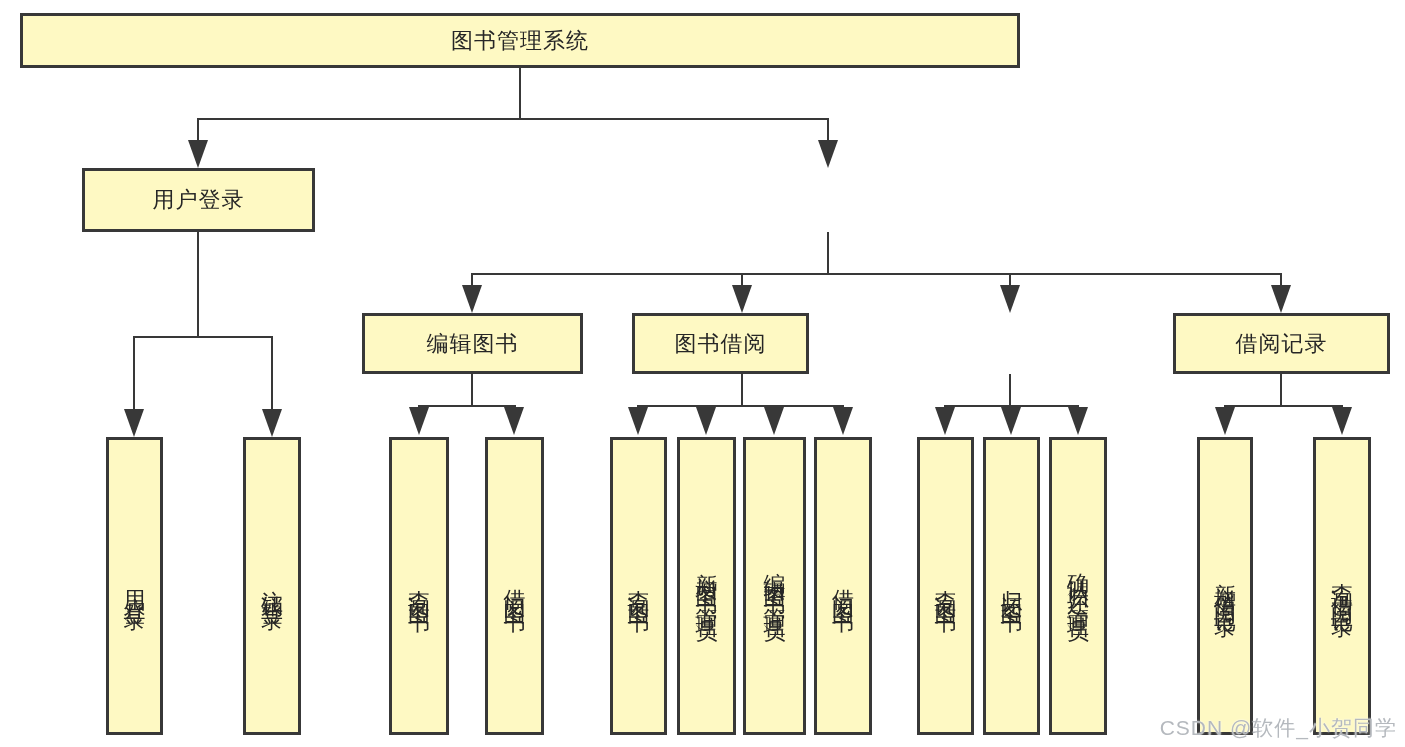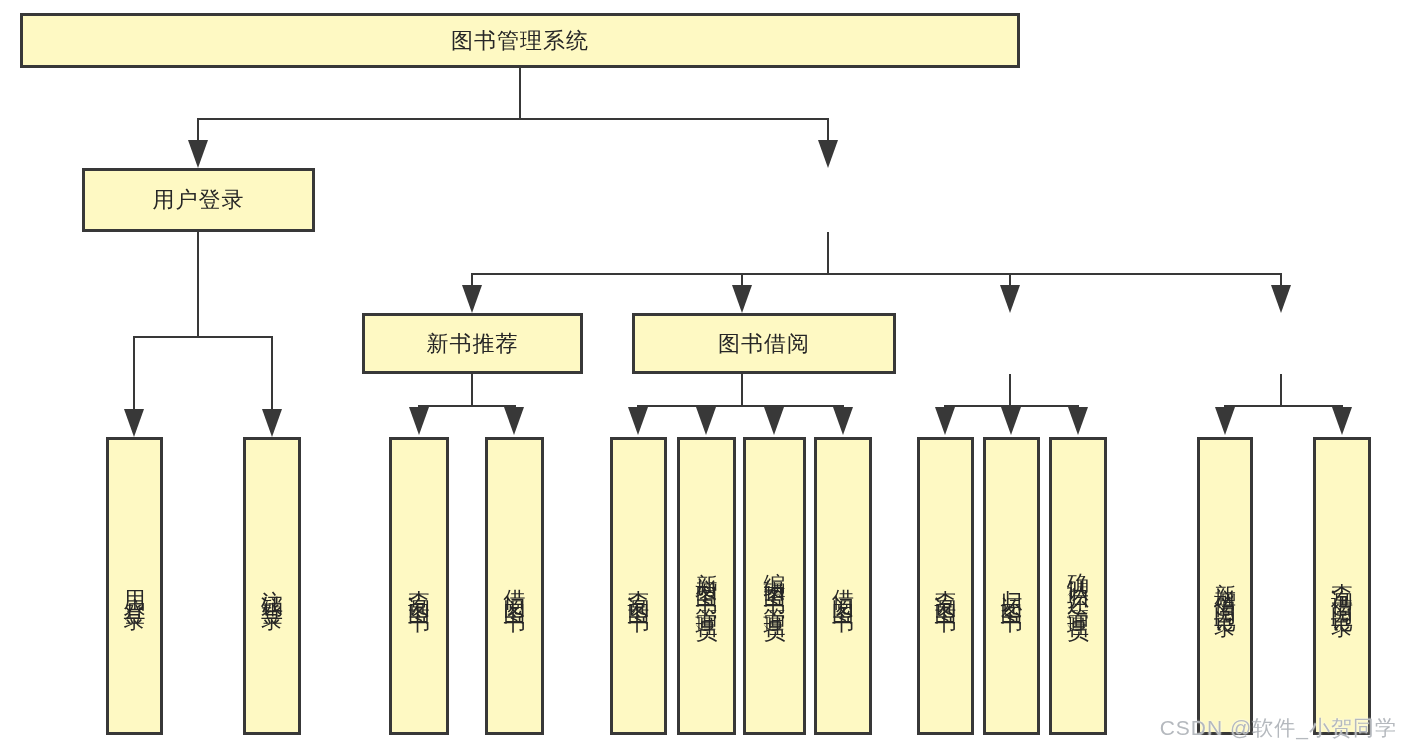--- a/index.html
+++ b/index.html
@@ -86,22 +86,23 @@
   <div class="hline" style="left:471px;top:273px;width:811px;"></div>
   <div class="vline" style="left:471px;top:273px;height:14px;"></div>
   <div class="arrow" style="left:462px;top:285px;"></div>
   <div class="vline" style="left:741px;top:273px;height:14px;"></div>
   <div class="arrow" style="left:732px;top:285px;"></div>
   <div class="vline" style="left:1009px;top:273px;height:14px;"></div>
   <div class="arrow" style="left:1000px;top:285px;"></div>
   <div class="vline" style="left:1280px;top:273px;height:14px;"></div>
   <div class="arrow" style="left:1271px;top:285px;"></div>
 
-  <div class="node" style="left:362px;top:313px;width:221px;height:61px;">新书推荐</div>
-  <div class="node" style="left:632px;top:313px;width:264px;height:61px;">图书借阅</div>
+  <div class="node" style="left:362px;top:313px;width:221px;height:61px;">编辑图书</div>
+  <div class="node" style="left:632px;top:313px;width:177px;height:61px;">图书借阅</div>
+  <div class="node" style="left:1173px;top:313px;width:217px;height:61px;">借阅记录</div>
 
   <div class="vline" style="left:471px;top:374px;height:33px;"></div>
   <div class="hline" style="left:418px;top:405px;width:98px;"></div>
   <div class="arrow" style="left:409px;top:407px;"></div>
   <div class="arrow" style="left:504px;top:407px;"></div>
 
   <div class="vline" style="left:741px;top:374px;height:33px;"></div>
   <div class="hline" style="left:637px;top:405px;width:207px;"></div>
   <div class="arrow" style="left:628px;top:407px;"></div>
   <div class="arrow" style="left:696px;top:407px;"></div>

